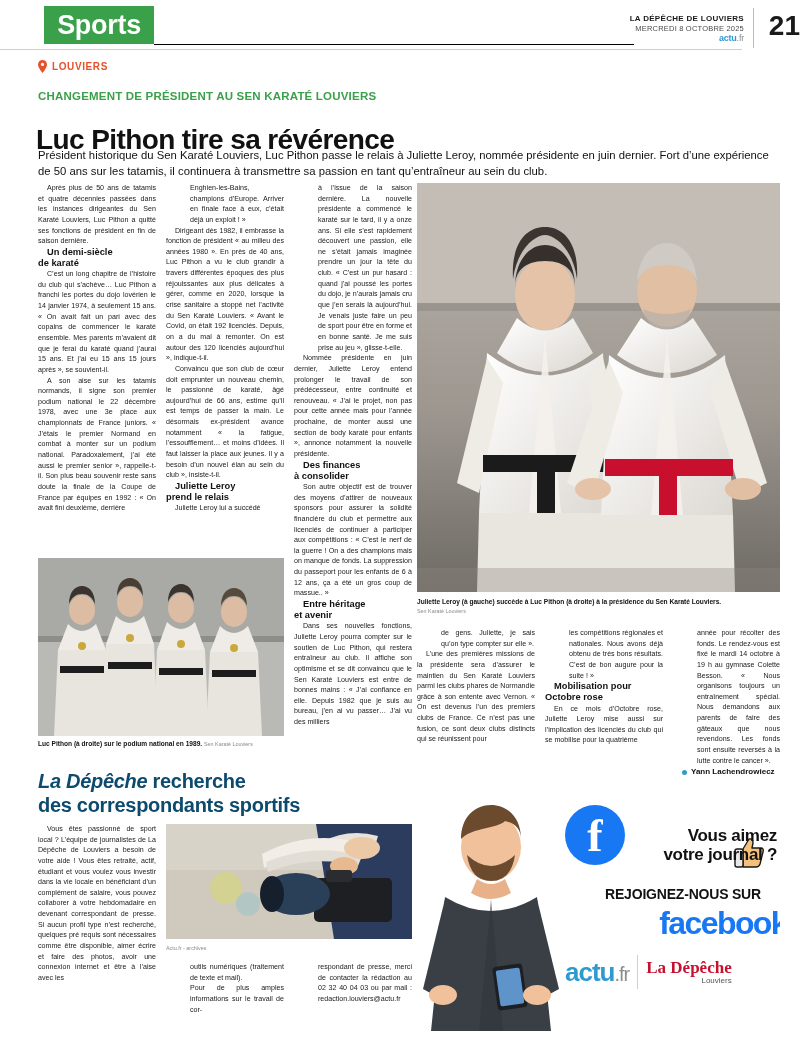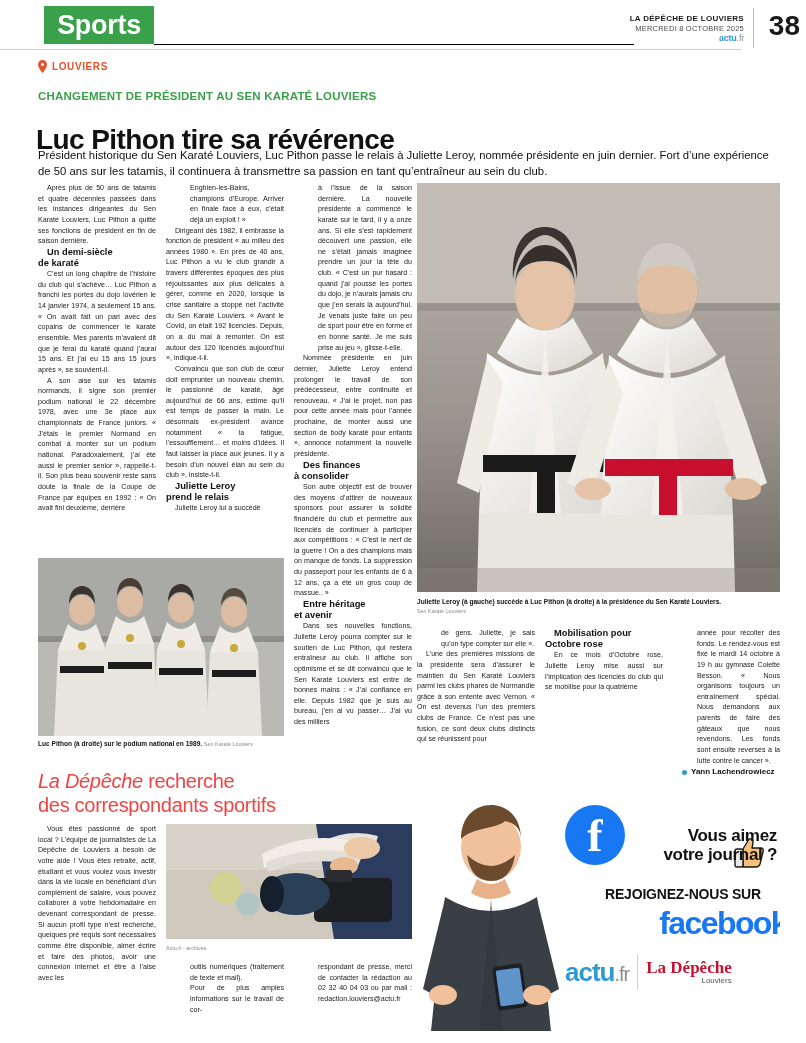--- a/index.html
+++ b/index.html
@@ -99,21 +99,21 @@
   #photo-main{left:417px;top:183px;width:363px;height:409px;}
   #cap-main{left:417px;top:598px;width:370px;}
 
   
   #photo-podium{left:38px;top:558px;width:246px;height:178px;}
   #cap-podium{left:38px;top:740px;width:246px;}
 
   
   .promo-title{
     position:absolute;left:38px;top:770px;width:360px;
-    font-size:20px;font-weight:normal;line-height:1.18;color:#ef4444;letter-spacing:-0.3px;
+    font-size:20px;font-weight:bold;line-height:1.18;color:#0c4a6e;letter-spacing:-0.3px;
   }
   .promo-title i{font-style:italic;}
   #pcol1{left:38px;top:824px;width:118px;}
   #pcol2{left:166px;top:962px;width:118px;}
   #pcol3{left:294px;top:962px;width:118px;}
 
   #photo-camera{left:166px;top:824px;width:246px;height:115px;}
   #cap-camera{left:166px;top:944px;width:246px;}
 
   
@@ -175,21 +175,21 @@
   <div class="masthead">
     <div class="sports-tag">Sports</div>
     <div class="head-rule"></div>
     <div class="head-rule2"></div>
     <div class="paper-meta">
       <div class="paper-name">LA DÉPÊCHE DE LOUVIERS</div>
       <div class="paper-date">MERCREDI 8 OCTOBRE 2025</div>
       <div class="actu-logo"><span>actu</span><span class="fr">.fr</span></div>
     </div>
     <div class="vrule"></div>
-    <div class="page-num">38</div>
+    <div class="page-num">21</div>
   </div>
 
   <div class="locality">
     <span class="pin">
       <svg width="9" height="13" viewBox="0 0 9 13">
           <path d="M4.5 0C2 0 0 2 0 4.5C0 7.6 4.5 13 4.5 13S9 7.6 9 4.5C9 2 7 0 4.5 0Z" fill="#e8502a"></path>
           <circle cx="4.5" cy="4.4" r="1.6" fill="#fff"></circle>
         </svg>
     </span>
     <span class="locality-label">LOUVIERS</span>
@@ -320,20 +320,21 @@
     <span>Luc Pithon (à droite) sur le podium national en 1989.</span>
     <span class="credit">Sen Karaté Louviers</span>
   </div>
 
   <div class="col" id="col4">
     <p class="noind">de gens. Juliette, je sais qu’on type compter sur elle ».</p>
     <p>L’une des premières missions de la présidente sera d’assurer le maintien du Sen Karaté Louviers parmi les clubs phares de Normandie grâce à son entente avec Vernon. « On est devenus l’un des premiers clubs de France. Ce n’est pas une fusion, ce sont deux clubs distincts qui se réunissent pour</p>
   </div>
 
   <div class="col" id="col5">
+    <p class="noind">les compétitions régionales et nationales. Nous avons déjà obtenu de très bons résultats. C’est de bon augure pour la suite ! »</p>
     <p class="subhead">Mobilisation pour<br>Octobre rose</p>
     <p>En ce mois d’Octobre rose, Juliette Leroy mise aussi sur l’implication des licenciés du club qui se mobilise pour la quatrième</p>
   </div>
 
   <div class="col" id="col6">
     <p class="noind">année pour récolter des fonds. Le rendez-vous est fixé le mardi 14 octobre à 19 h au gymnase Colette Besson. « Nous organisons toujours un entraînement spécial. Nous demandons aux parents de faire des gâteaux que nous revendons. Les fonds sont ensuite reversés à la lutte contre le cancer ».</p>
     <p class="byline"><span class="dot"></span><span>Yann Lachendrowiecz</span></p>
   </div>
 
   <div class="promo-title">

